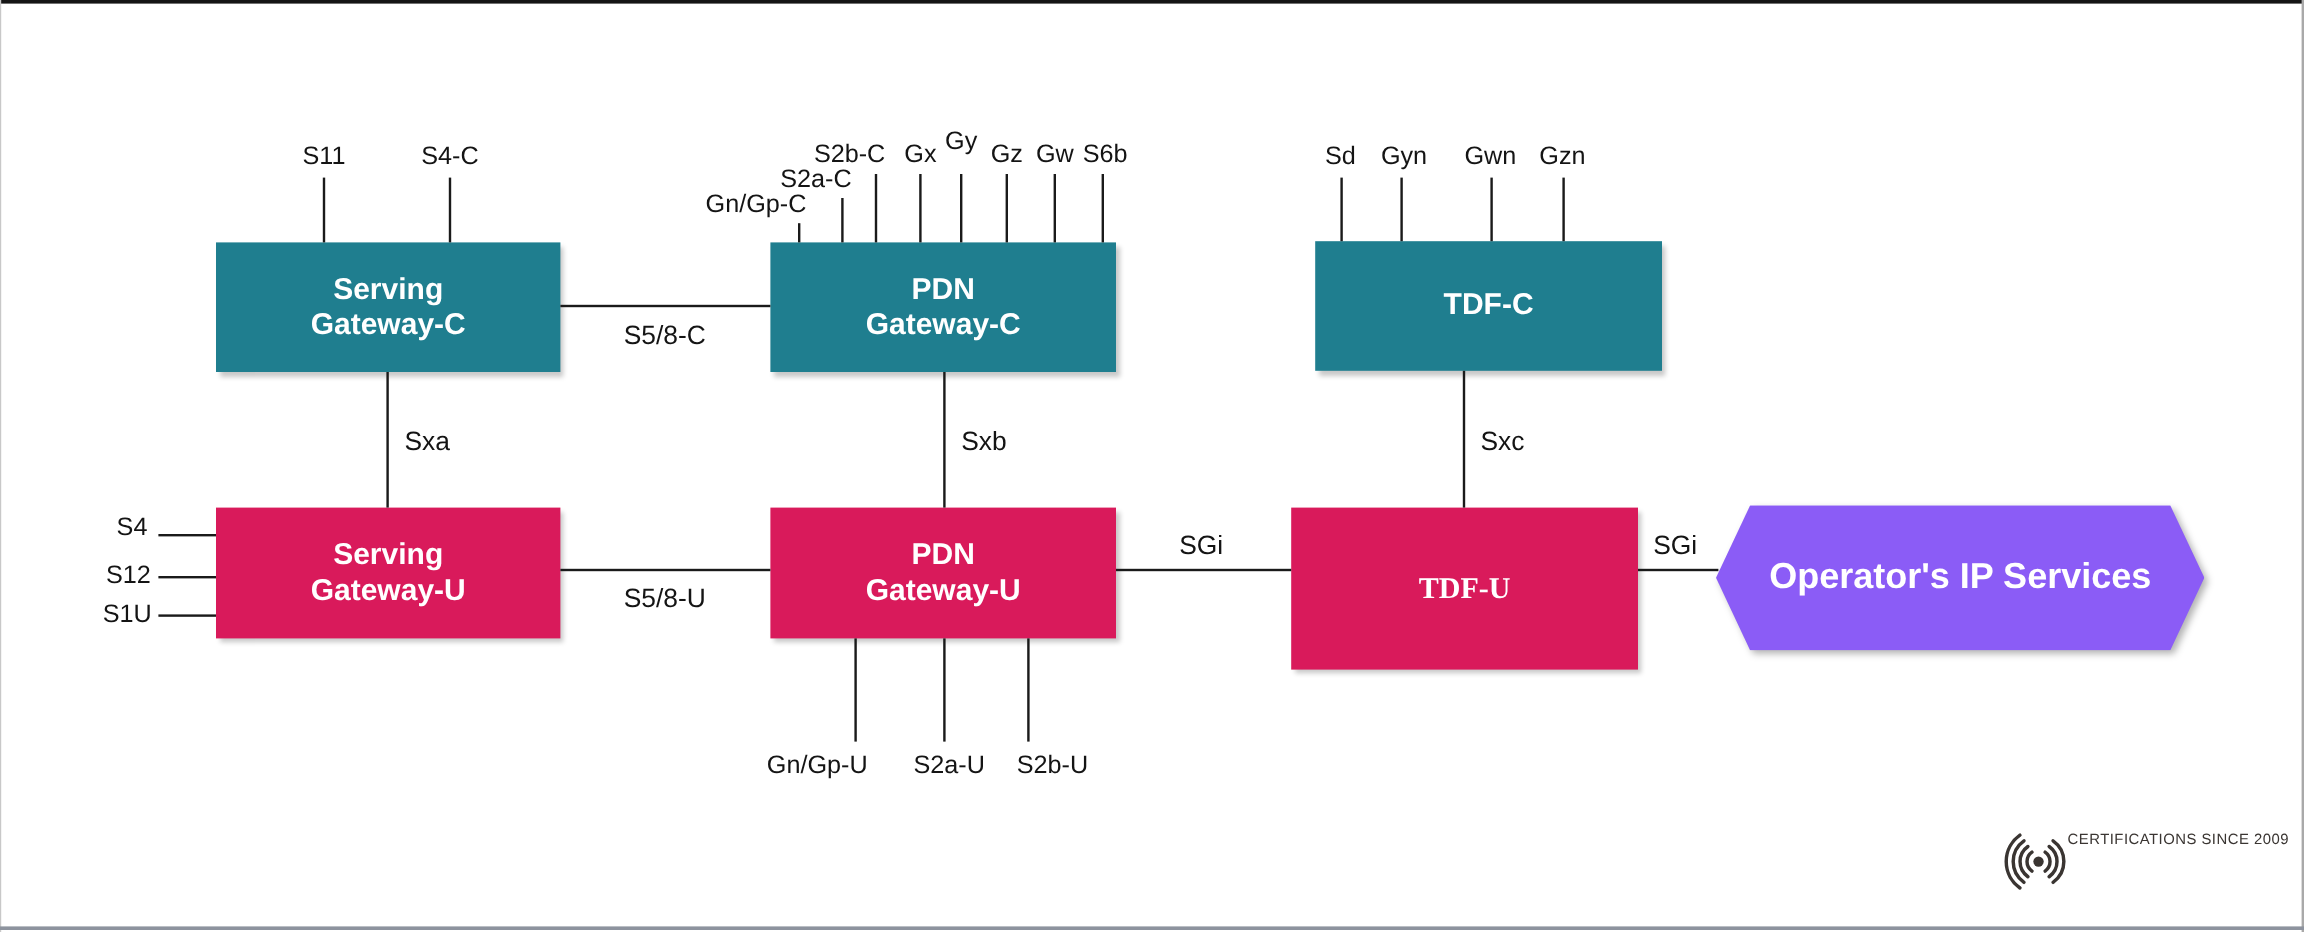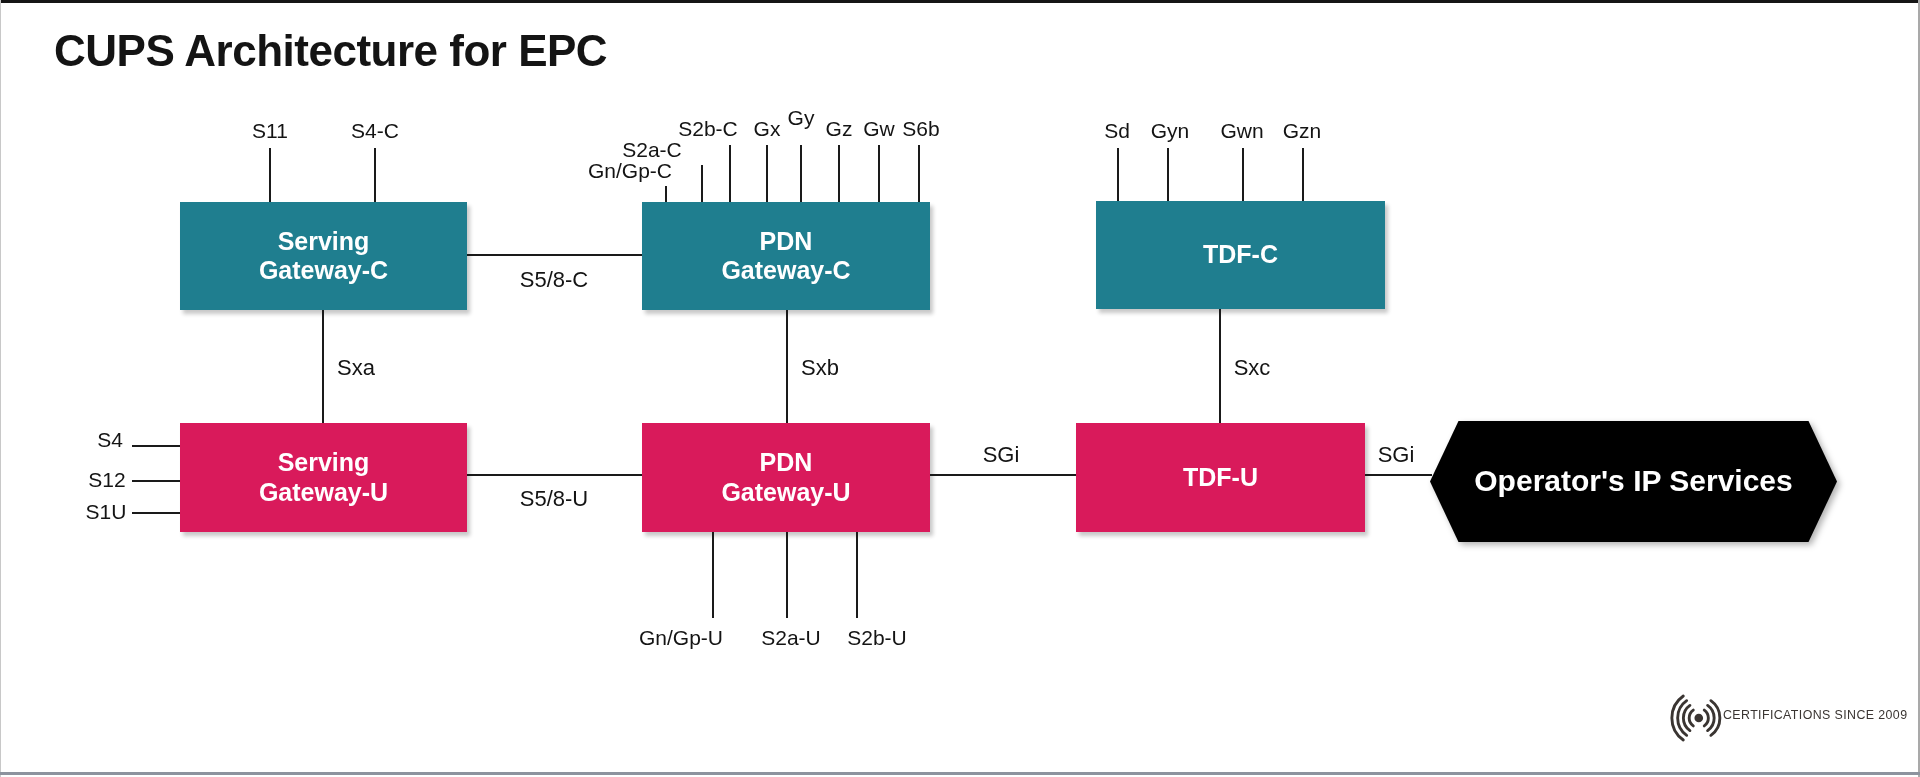--- a/index.html
+++ b/index.html
@@ -13,49 +13,48 @@
   }
   .box{
     position:absolute;display:flex;flex-direction:column;align-items:center;justify-content:center;
     color:#ffffff;font-size:25px;font-weight:700;line-height:1.18;text-align:center;
     box-shadow:3px 4px 4px rgba(0,0,0,0.22);
   }
   .teal{background:#1F7E8F;}
   .pink{background:#D91A5B;}
   .hex-wrap{position:absolute;filter:drop-shadow(3px 3px 3px rgba(0,0,0,0.3));}
   .hex{
-    width:407px;height:121px;background:#000000;
+    width:407px;height:121px;background:#8b5cf6;
     clip-path:polygon(0% 50%,7% 0%,93% 0%,100% 50%,93% 100%,7% 100%);
     display:flex;flex-direction:column;align-items:center;justify-content:center;
     color:#ffffff;font-size:30px;font-weight:700;line-height:1.22;text-align:center;
   }
   .hline,.vline{position:absolute;background:#1A1A1A;}
   .hline{height:2px;}
   .vline{width:2px;}
   .lbl{
     position:absolute;font-size:21px;color:#141414;white-space:nowrap;
     transform:translate(-50%,-50%);
   }
   .edge-lbl{font-size:22px;}
   .logo{position:absolute;left:1664px;top:690px;width:230px;height:56px;}
   .logo-icon{position:absolute;left:0;top:3px;}
   .logo-text{position:absolute;left:59px;top:0;}
   .logo-brand{font-size:31px;font-weight:700;letter-spacing:-0.5px;color:#3A3532;line-height:1.05;}
-  .logo-tagline{font-size:12.4px;font-weight:400;letter-spacing:0.4px;color:#3A3532;margin-top:18px;white-space:nowrap;}
+  .logo-tagline{font-size:12.4px;font-weight:400;letter-spacing:0.4px;color:#3A3532;margin-top:2px;white-space:nowrap;}
   .edge-top{position:absolute;left:0;top:0;width:1920px;height:3px;background:#151515;}
   .edge-left{position:absolute;left:0;top:0;width:1px;height:777px;background:#c8c8c8;}
   .edge-right{position:absolute;right:0;top:0;width:2px;height:777px;background:#a9a9a9;}
   .edge-bottom{position:absolute;left:0;top:772px;width:1920px;height:3px;background:#8D939E;}
 </style>
 </head>
 <body>
 
 <div id="stage">
 
-  <div class="page-title">CUPS Architecture for EPC</div>
 
   <div class="box teal" style="left:180px;top:202px;width:287px;height:108px;">
     <span>Serving</span>
     <span>Gateway-C</span>
   </div>
   <div class="box teal" style="left:642px;top:202px;width:288px;height:108px;">
     <span>PDN</span>
     <span>Gateway-C</span>
   </div>
   <div class="box teal" style="left:1076px;top:201px;width:289px;height:108px;margin-left:20px;">
@@ -63,21 +62,21 @@
   </div>
 
   <div class="box pink" style="left:180px;top:423px;width:287px;height:109px;">
     <span>Serving</span>
     <span>Gateway-U</span>
   </div>
   <div class="box pink" style="left:642px;top:423px;width:288px;height:109px;">
     <span>PDN</span>
     <span>Gateway-U</span>
   </div>
-  <div class="box pink" style="left:1076px;top:423px;width:289px;height:109px;">
+  <div class="box pink" style="left:1076px;top:423px;width:289px;height:135px;font-family:Liberation Serif, serif;">
     <span>TDF-U</span>
   </div>
 
   <div class="hex-wrap" style="left:1430px;top:421px;">
     <div class="hex">
       <span>Operator's IP Services</span>
     </div>
   </div>
 
   <div class="hline" style="left:467px;top:254px;width:175px;"></div>
@@ -102,21 +101,21 @@
   <div class="lbl edge-lbl" style="left:1252px;top:368px;">Sxc</div>
 
   <div class="vline" style="left:269px;top:148px;height:54px;"></div>
   <div class="lbl" style="left:270px;top:131px;">S11</div>
   <div class="vline" style="left:374px;top:148px;height:54px;"></div>
   <div class="lbl" style="left:375px;top:131px;">S4-C</div>
 
   <div class="vline" style="left:665px;top:186px;height:16px;"></div>
   <div class="lbl" style="left:630px;top:171px;">Gn/Gp-C</div>
   <div class="vline" style="left:701px;top:165px;height:37px;"></div>
-  <div class="lbl" style="left:652px;top:150px;">S2a-C</div>
+  <div class="lbl" style="left:680px;top:150px;">S2a-C</div>
   <div class="vline" style="left:729px;top:145px;height:57px;"></div>
   <div class="lbl" style="left:708px;top:129px;">S2b-C</div>
   <div class="vline" style="left:766px;top:145px;height:57px;"></div>
   <div class="lbl" style="left:767px;top:129px;">Gx</div>
   <div class="vline" style="left:800px;top:145px;height:57px;"></div>
   <div class="lbl" style="left:801px;top:118px;text-align:right;">Gy</div>
   <div class="vline" style="left:838px;top:145px;height:57px;"></div>
   <div class="lbl" style="left:839px;top:129px;">Gz</div>
   <div class="vline" style="left:878px;top:145px;height:57px;"></div>
   <div class="lbl" style="left:879px;top:129px;">Gw</div>

